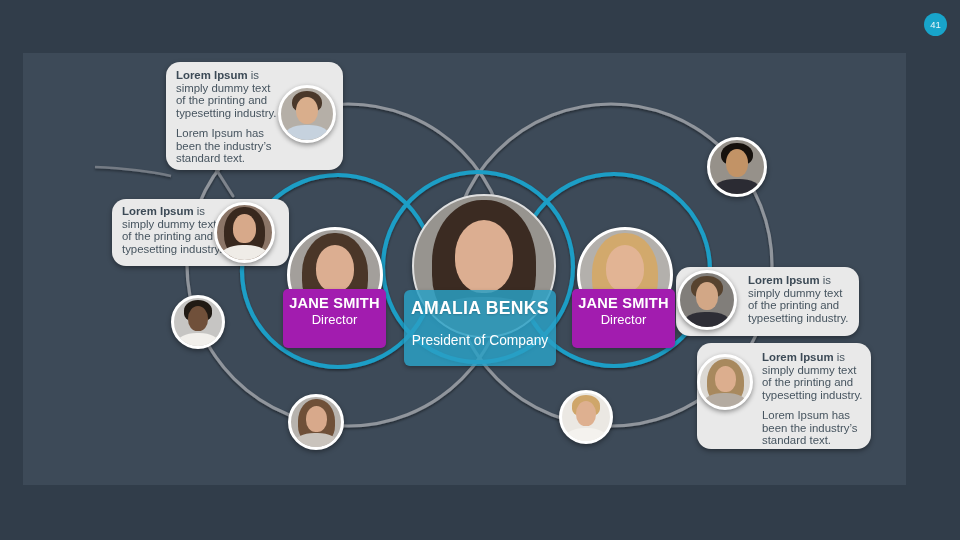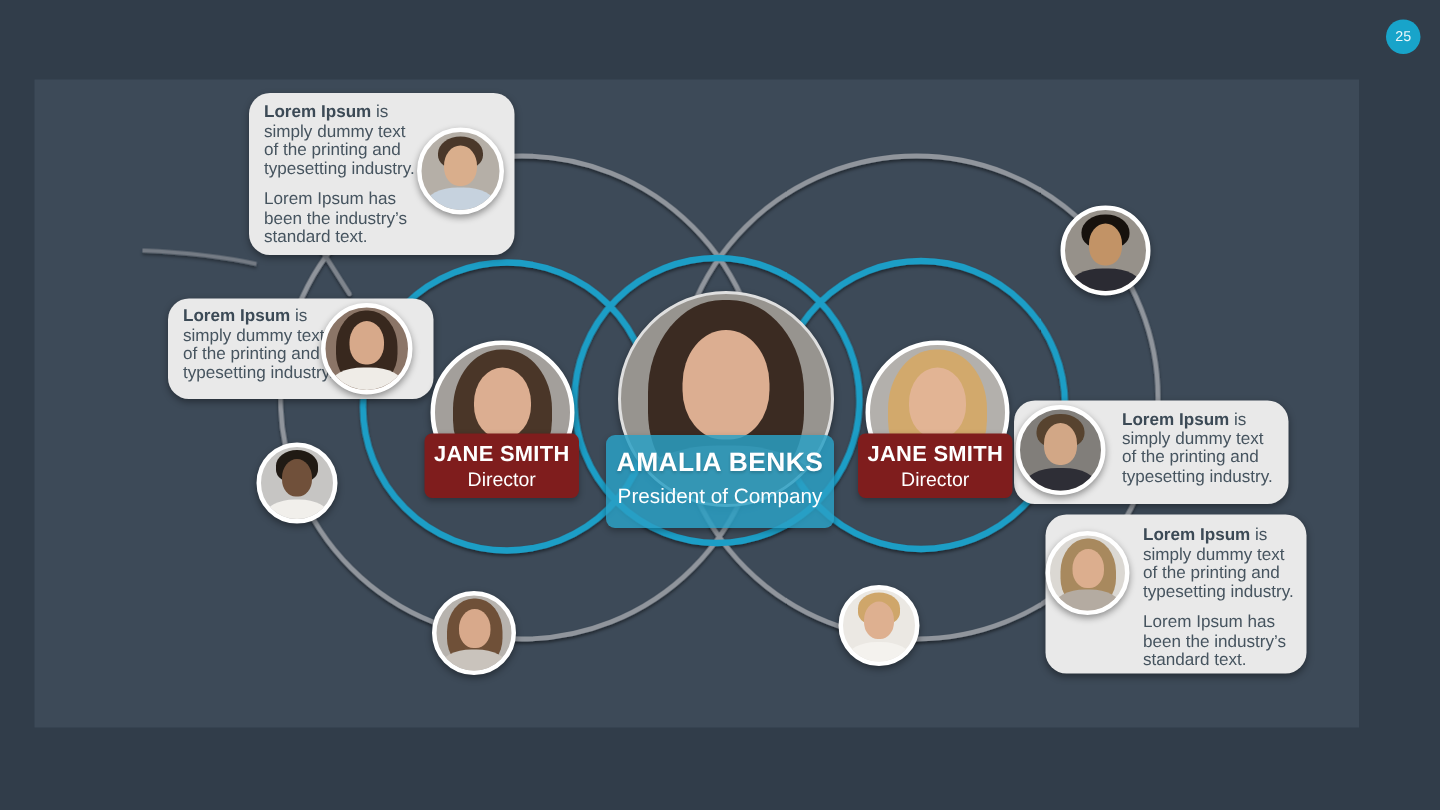--- a/index.html
+++ b/index.html
@@ -21,27 +21,27 @@
           box-shadow:0 2px 5px rgba(0,0,0,.4);}
   .avatar i{position:absolute;display:block;}
   .avatar .hair{left:13%;top:3%;width:74%;height:92%;border-radius:48% 48% 42% 42%;background:var(--hair);}
   .avatar.short .hair{left:21%;top:5%;width:58%;height:44%;border-radius:50% 50% 42% 42%;}
   .avatar .body{left:6%;top:72%;width:88%;height:46%;border-radius:46% 46% 0 0;background:var(--shirt);}
   .avatar .face{left:29%;top:17%;width:42%;height:52%;border-radius:50% 50% 46% 46%;background:var(--skin);}
 
   
   .banner{position:absolute;border-radius:5px;color:#fff;text-align:center;
           box-shadow:0 2px 4px rgba(0,0,0,.3);}
-  .banner-sm{width:103px;height:43px;background:#7f1d1d;}
+  .banner-sm{width:103px;height:59px;background:#a21caf;}
   .banner-sm .nm{font-size:14.6px;font-weight:700;margin-top:6px;letter-spacing:.2px;}
   .banner-sm .tt{font-size:13px;margin-top:1px;}
-  .banner-lg{left:404px;top:290px;width:152px;height:62px;background:rgba(42,160,197,.84);border-radius:6px;}
+  .banner-lg{left:404px;top:290px;width:152px;height:76px;background:rgba(42,160,197,.84);border-radius:6px;}
   .banner-lg .nm{font-size:17.6px;font-weight:700;margin-top:8px;letter-spacing:.3px;
                  text-shadow:0 1px 2px rgba(0,0,0,.18);}
-  .banner-lg .tt{font-size:13.8px;margin-top:4px;}
+  .banner-lg .tt{font-size:13.8px;margin-top:14px;}
 
   .badge{position:absolute;left:924px;top:13px;width:23px;height:23px;border-radius:50%;
          background:#18a4ca;color:#eaf6fa;font-size:9.5px;line-height:23px;text-align:center;}
 </style>
 </head>
 <body>
 
 <div class="slide">
   <div class="panel"></div>
 
@@ -152,14 +152,14 @@
   </div>
   <div class="banner banner-sm" style="left:572px;top:289px;">
     <div class="nm">JANE SMITH</div>
     <div class="tt">Director</div>
   </div>
   <div class="banner banner-lg">
     <div class="nm">AMALIA BENKS</div>
     <div class="tt">President of Company</div>
   </div>
 
-  <div class="badge">25</div>
+  <div class="badge">41</div>
 </div>
 
 </body></html>

